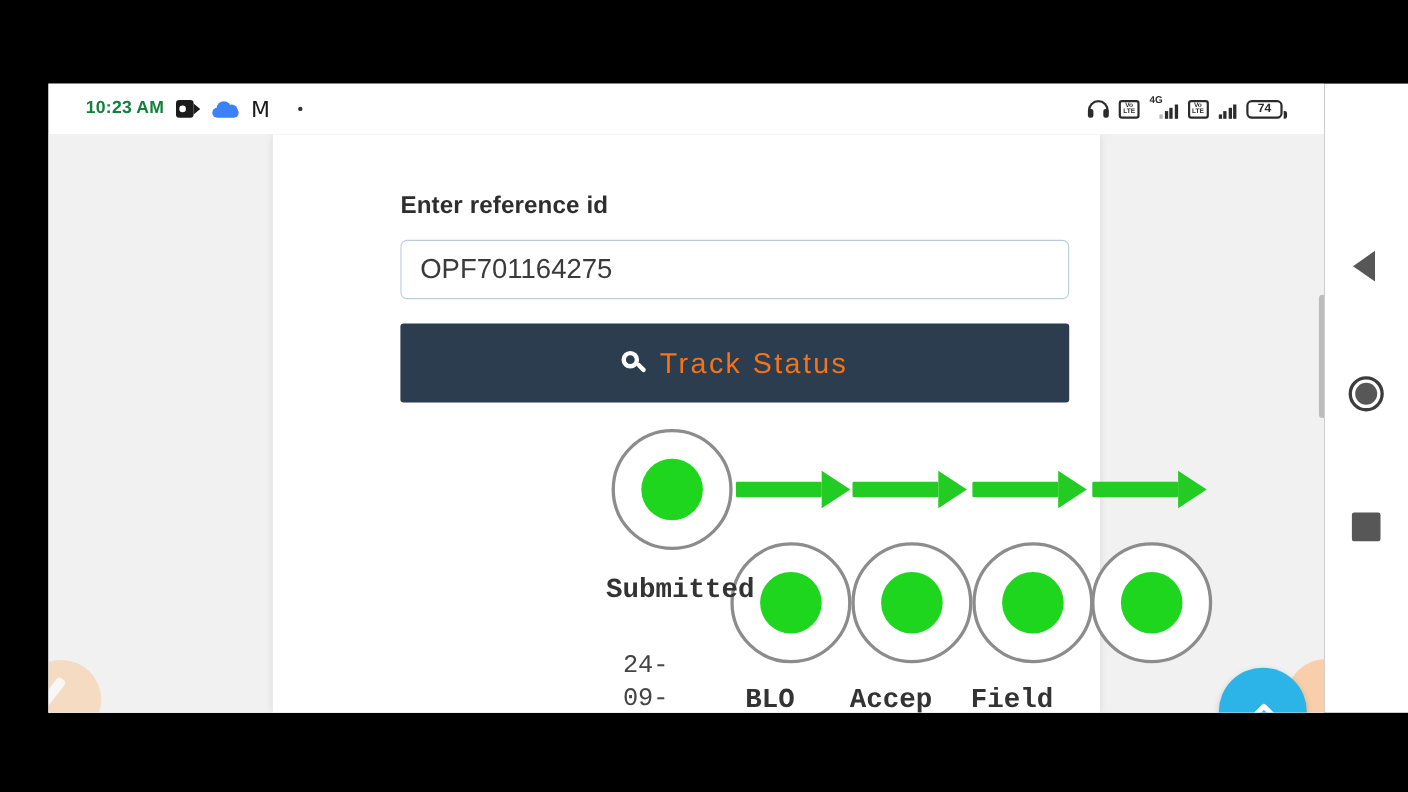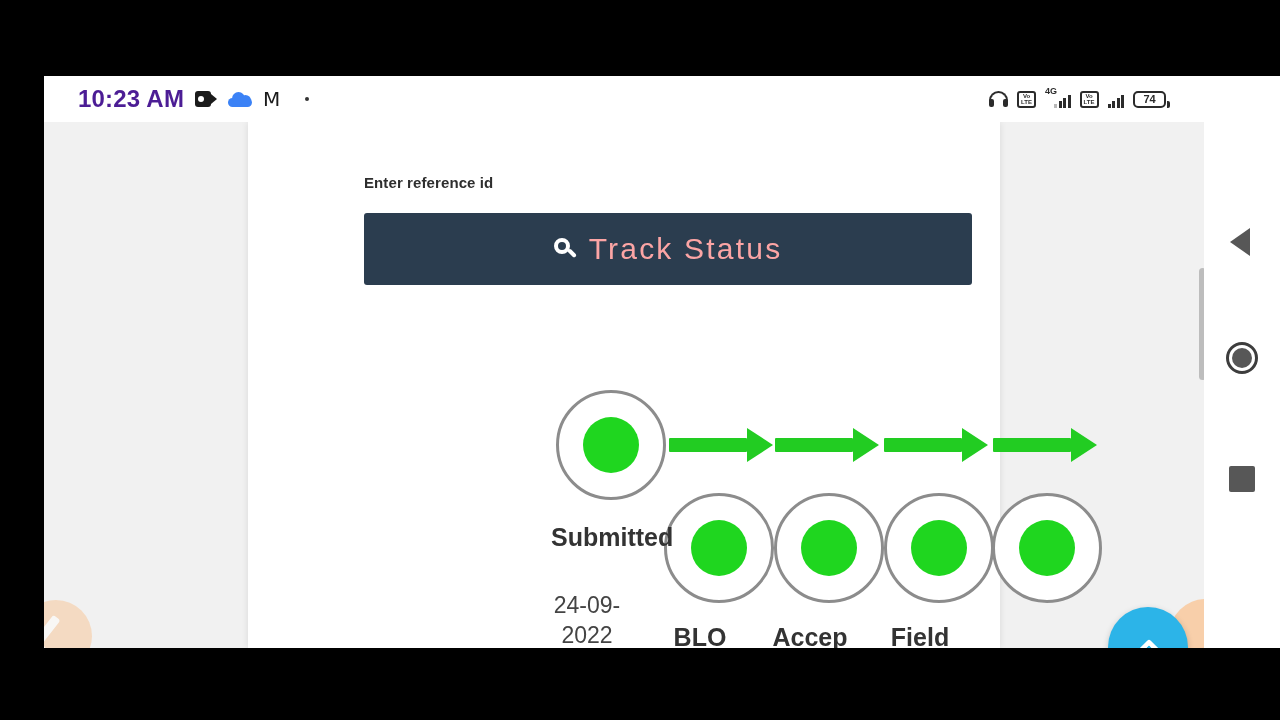--- a/index.html
+++ b/index.html
@@ -17,21 +17,21 @@
   }
 
   
   .statusbar{
     position:absolute;left:0;top:0;width:1160px;height:46px;
     background:#ffffff;
   }
   .sb-left{
     position:absolute;left:34px;top:0;height:46px;display:flex;align-items:center;gap:11px;
   }
-  .sb-time{font-size:24px;font-weight:bold;color:#4c1d95;letter-spacing:.2px;}
+  .sb-time{font-size:16px;font-weight:bold;color:#15803d;letter-spacing:.2px;}
   .ic-cam{position:relative;width:22px;height:16px;}
   .ic-cam .body{position:absolute;left:0;top:0;width:16px;height:16px;border-radius:3px;background:#1b1b1b;}
   .ic-cam .dot{position:absolute;left:3px;top:5px;width:6px;height:6px;border-radius:50%;background:#fff;}
   .ic-cam .lens{position:absolute;left:16px;top:3px;width:0;height:0;border-top:5px solid transparent;border-bottom:5px solid transparent;border-left:6px solid #1b1b1b;}
   .ic-cloud{position:relative;width:24px;height:15px;}
   .ic-cloud .c1{position:absolute;left:0;bottom:0;width:24px;height:9px;border-radius:6px;background:#3b82f6;}
   .ic-cloud .c2{position:absolute;left:4px;top:0;width:13px;height:13px;border-radius:50%;background:#3b82f6;}
   .ic-cloud .c3{position:absolute;left:12px;top:3px;width:11px;height:11px;border-radius:50%;background:#3b82f6;}
   .ic-gmail{font-size:20px;line-height:20px;color:#1b1b1b;font-weight:500;font-family:"DejaVu Sans",sans-serif;}
   .sb-dot{width:4px;height:4px;border-radius:50%;background:#333;margin-left:14px;}
@@ -61,39 +61,39 @@
 
   
   .viewport{position:absolute;left:0;top:46px;width:1160px;height:526px;background:#f1f1f1;overflow:hidden;}
   .page-bg{position:absolute;left:0;top:0;width:1160px;height:526px;background:#f1f1f1;}
   .card{
     position:absolute;left:204px;top:0;width:752px;height:526px;background:#ffffff;
     box-shadow:0 0 7px rgba(0,0,0,.10);
   }
 
   .form{position:absolute;left:116px;top:52px;width:608px;}
-  .field-label{font-size:15px;font-weight:bold;color:#2e2e2e;letter-spacing:.1px;}
+  .field-label{font-size:22px;font-weight:bold;color:#2e2e2e;letter-spacing:.1px;}
   .ref-input{
     margin-top:18px;width:608px;height:54px;box-sizing:border-box;
     border:1px solid #b9cfd8;border-radius:6px;background:#fff;
     font-family:"Liberation Sans",sans-serif;font-size:25px;color:#3a3a3a;
     padding:0 17px;outline:none;
   }
   .track-btn{
     margin-top:22px;width:608px;height:72px;box-sizing:border-box;
     background:#2b3d4f;border:none;border-radius:3px;cursor:pointer;
     display:flex;align-items:center;justify-content:center;gap:13px;
-    color:#fca5a5;font-family:"Liberation Sans",sans-serif;font-size:30px;letter-spacing:2.2px;
+    color:#f97316;font-family:"Liberation Sans",sans-serif;font-size:26px;letter-spacing:2.2px;
   }
   .mag{position:relative;width:22px;height:22px;flex:0 0 auto;}
   .mag .ring{position:absolute;left:0;top:0;width:16px;height:16px;border:4px solid #fff;border-radius:50%;box-sizing:border-box;}
   .mag .hdl{position:absolute;left:13px;top:13px;width:4px;height:10px;background:#fff;border-radius:2px;transform:rotate(-45deg);transform-origin:top left;}
 
   
-  .tracker{position:absolute;left:0;top:268px;width:752px;height:258px;}
+  .tracker{position:absolute;left:0;top:268px;width:752px;height:258px;font-family:Liberation Mono, monospace;}
   .node{position:absolute;}
   .ring-o{
     width:110px;height:110px;border:3px solid #8c8c8c;border-radius:50%;
     box-sizing:border-box;background:#fff;
     display:flex;align-items:center;justify-content:center;
   }
   .dot-g{width:56px;height:56px;border-radius:50%;background:#1fd61f;}
   .arrow{position:absolute;height:34px;}
   .arrow .shaft{position:absolute;left:0;top:10px;height:14px;background:#22cc22;border-radius:1px;}
   .arrow .head{position:absolute;top:0;width:0;height:0;border-top:17px solid transparent;border-bottom:17px solid transparent;border-left:26px solid #22cc22;}
@@ -206,20 +206,21 @@
       </div>
     </div>
 
     <div class="viewport">
       <div class="page-bg"></div>
 
       <div class="card">
 
         <div class="form">
           <div class="field-label">Enter reference id</div>
+          <input class="ref-input" type="text" value="OPF701164275" style="">
           <button class="track-btn">
             <span class="mag">
               <span class="ring"></span>
                 <span class="hdl"></span>
             </span>
             <span>Track Status</span>
           </button>
         </div>
 
         <div class="tracker">

